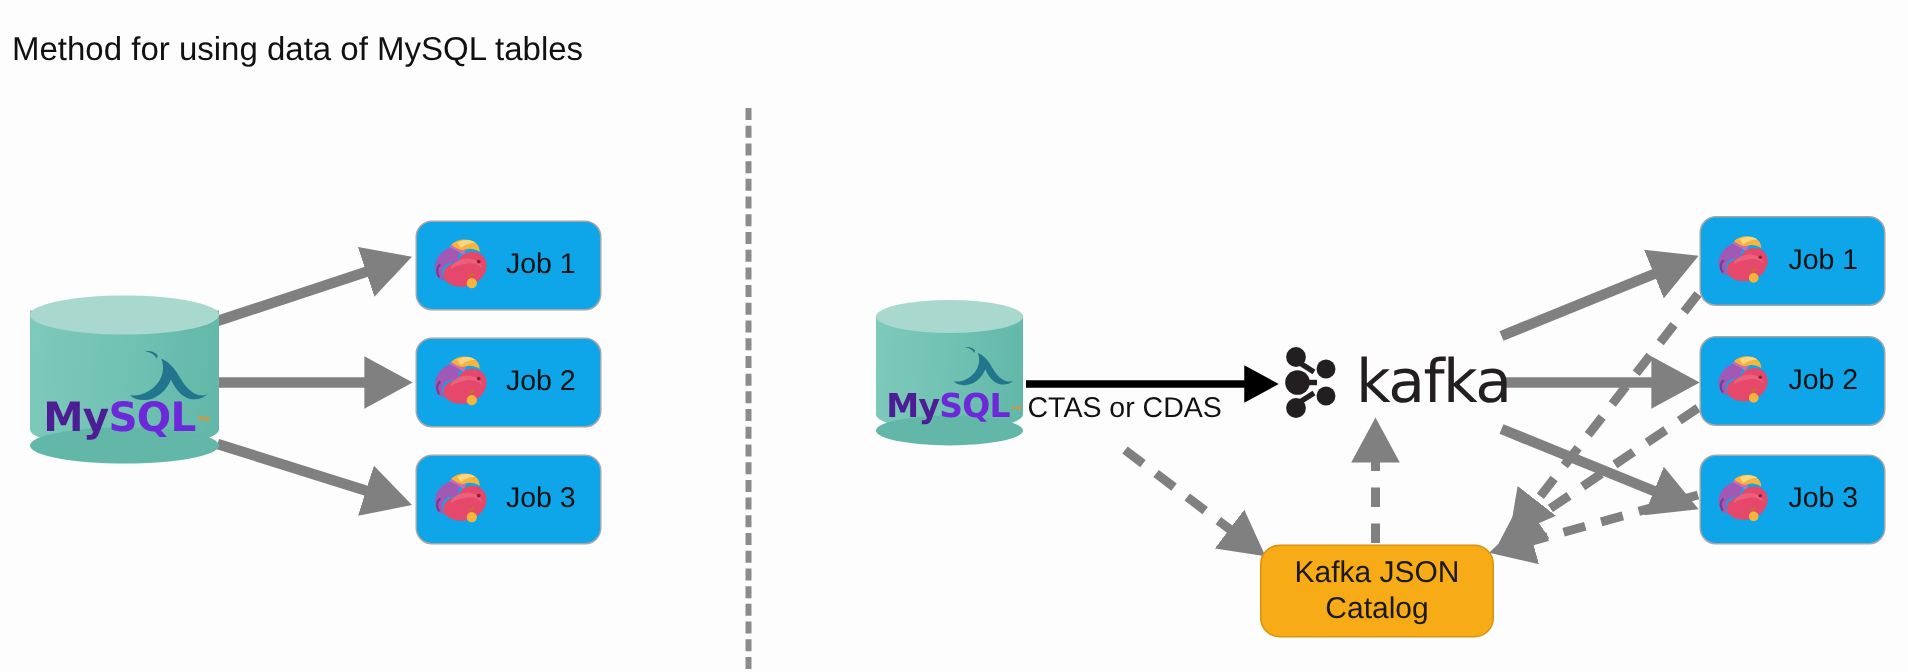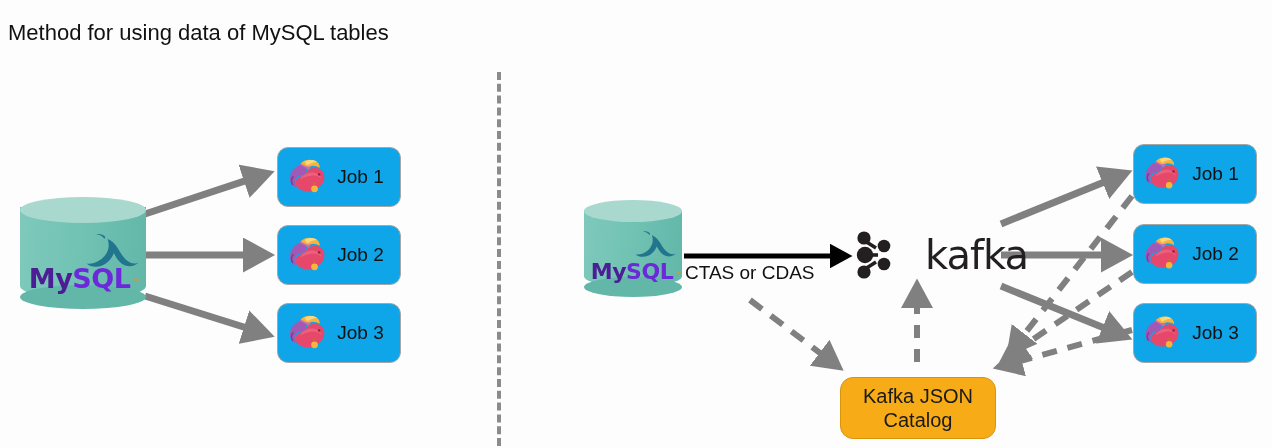--- a/index.html
+++ b/index.html
@@ -75,21 +75,20 @@
     font-size: 19px; color: #111;
     padding-right: 6px;
   }
 
   
   .kafka { position: absolute; display: flex; align-items: center; gap: 10px; }
   .kafka .word {
     font-family: "DejaVu Sans", sans-serif;
     font-size: 40px; color: #231f20; letter-spacing: -1px;
     font-weight: 400;
-    margin-left: 21px;
   }
 
   
   .catalog {
     position: absolute;
     background: #f7ab16;
     border: 1px solid #d8940c;
     border-radius: 13px;
     display: flex; flex-direction: column;
     align-items: center; justify-content: center;
@@ -254,21 +253,21 @@
       </g>
       <circle cx="10" cy="10" r="6.6" fill="#231f20"></circle>
       <circle cx="10" cy="44" r="6.6" fill="#231f20"></circle>
       <circle cx="11" cy="27" r="8.2" fill="#231f20"></circle>
       <circle cx="30" cy="18" r="6.3" fill="#231f20"></circle>
       <circle cx="30" cy="36" r="6.3" fill="#231f20"></circle>
     </svg>
     <div class="word">kafka</div>
   </div>
 
-  <div class="catalog" style="left:840px; top:363px; width:156px; height:62px;margin-top:14px;">
+  <div class="catalog" style="left:840px; top:363px; width:156px; height:62px;">
     <div>Kafka JSON</div>
     <div>Catalog</div>
   </div>
 
   <div class="jobbox" style="left:1133px; top:144px; width:124px; height:60px;">
     <svg class="flink" width="40" height="40" viewBox="0 0 64 64">
       <path d="M9 41 C5 31 10 20 20 15 C25 12 31 12 36 14 C32 19 30 25 31 31
                C26 28 20 29 17 33 C14 37 14 43 18 47 C13 47 10 45 9 41 Z" fill="#a259b5"></path>
       <path d="M22 13 C28 7 38 6 45 10 C41 13 38 17 37 22 C33 18 27 16 22 13 Z" fill="#c86fb0"></path>
       <path d="M24 11 C31 4 43 4 50 10 C52 12 53 15 53 18 C48 15 42 14 37 16

